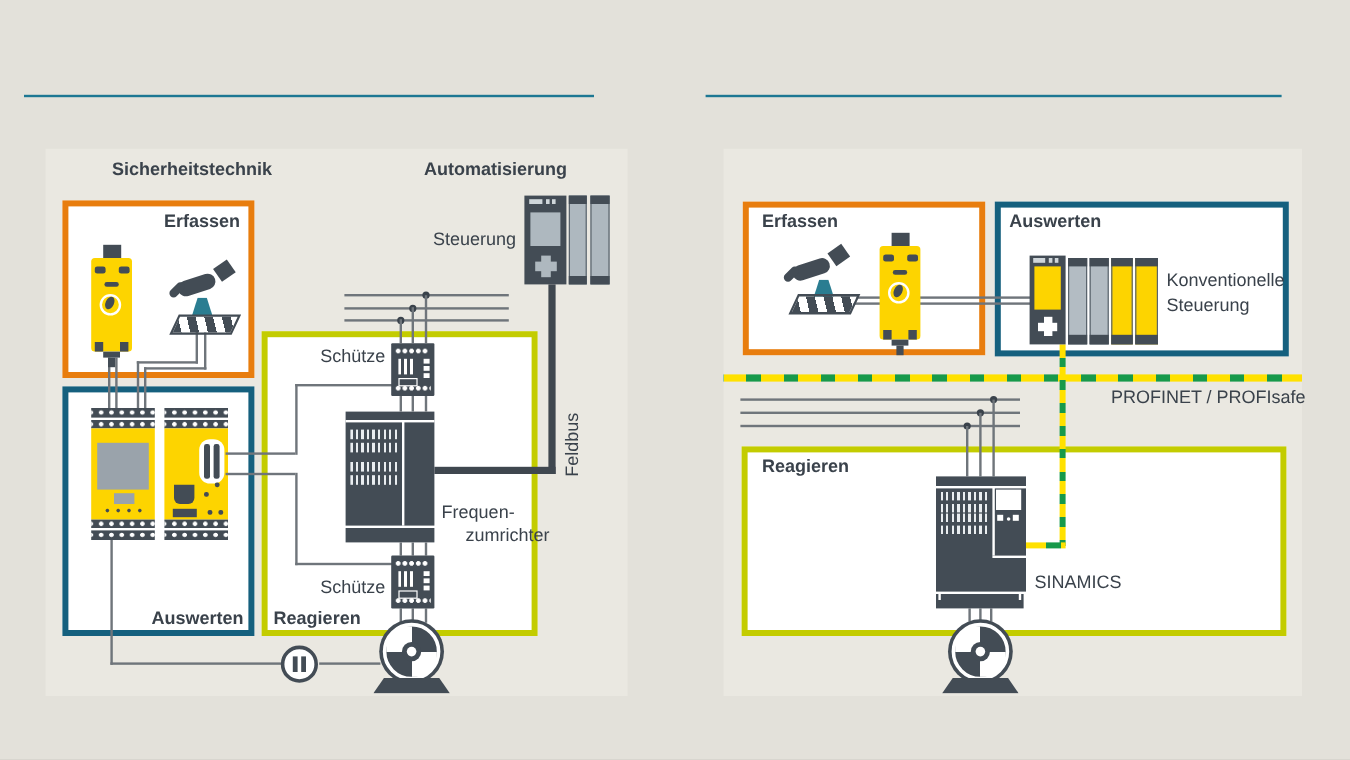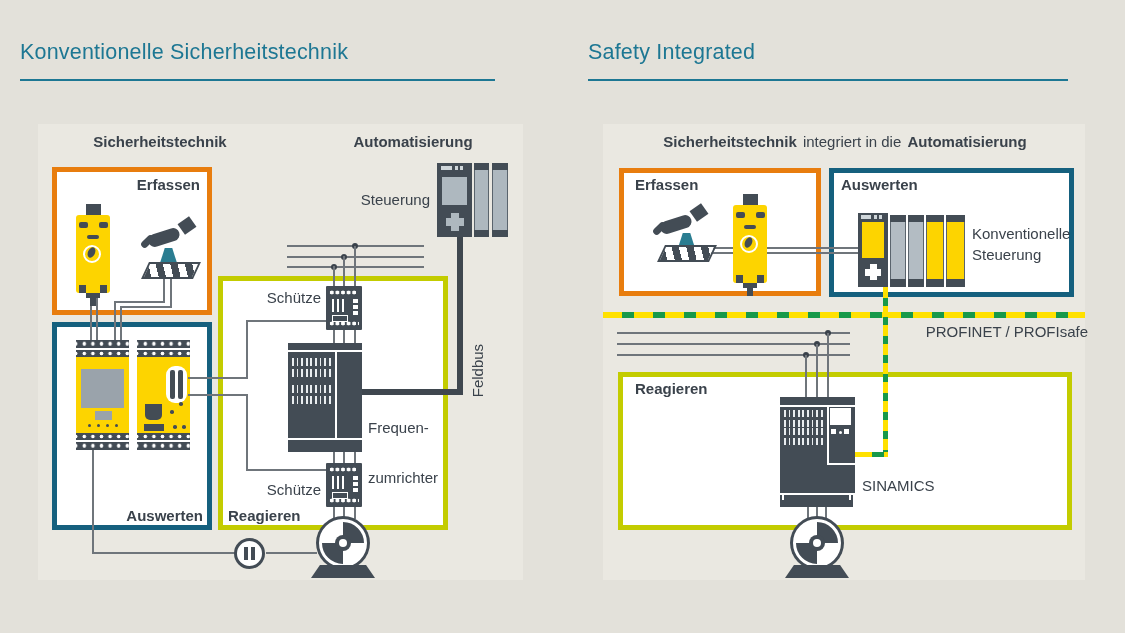--- a/index.html
+++ b/index.html
@@ -33,21 +33,20 @@
   .motor .hub{position:absolute;left:50%;top:50%;width:8px;height:8px;margin:-4px;border-radius:50%;background:#fff;box-shadow:0 0 0 4px #434c55;}
   .mbase{position:absolute;width:64px;height:13px;background:#434c55;clip-path:polygon(14% 0,86% 0,100% 100%,0 100%);z-index:6;}
   .pausec{position:absolute;width:25px;height:25px;border:3px solid #434c55;border-radius:50%;background:#fff;z-index:4;}
   .pausec i{position:absolute;top:6px;width:3.5px;height:13px;background:#434c55;}
 </style>
 </head>
 <body>
 
 <div class="stage">
 
-  <div class="title" style="left:20px;top:40px;">Konventionelle Sicherheitstechnik</div>
   <div class="rule" style="left:20px;top:79px;width:475px;"></div>
 
   <div class="panel" style="left:38px;top:124px;width:485px;height:456px;"></div>
 
   <div class="txt b" style="left:60px;top:134px;width:200px;text-align:center;">Sicherheitstechnik</div>
   <div class="txt b" style="left:313px;top:134px;width:200px;text-align:center;">Automatisierung</div>
 
   <div class="box chart" style="left:218px;top:276px;width:220px;height:244px;"></div>
   <div class="box orange" style="left:52px;top:167px;width:150px;height:138px;"></div>
   <div class="box petrol" style="left:52px;top:322px;width:150px;height:198px;"></div>
@@ -171,21 +170,21 @@
     <div class="abs slate" style="left:0;top:0;width:74px;height:95px;"></div>
     <div class="vent" style="left:4px;top:15px;width:40px;height:8px;"></div>
     <div class="vent" style="left:4px;top:26px;width:40px;height:8px;"></div>
     <div class="vent" style="left:4px;top:42px;width:40px;height:8px;"></div>
     <div class="vent" style="left:4px;top:53px;width:40px;height:8px;"></div>
     <div class="abs" style="left:47px;top:7px;width:2px;height:88px;background:#fff;"></div>
     <div class="abs" style="left:0;top:7px;width:74px;height:1.5px;background:#fff;"></div>
     <div class="abs slate" style="left:0;top:97px;width:74px;height:12px;"></div>
   </div>
   <div class="txt" style="left:368px;top:420px;">Frequen-</div>
-  <div class="txt" style="left:368px;top:439px;margin-top:31px;">zumrichter</div>
+  <div class="txt" style="left:388px;top:439px;">zumrichter</div>
 
   <div class="wire" style="left:333px;top:452px;width:2px;height:11px;z-index:4;"></div>
   <div class="wire" style="left:343px;top:452px;width:2px;height:11px;z-index:4;"></div>
   <div class="wire" style="left:353.5px;top:452px;width:2px;height:11px;z-index:4;"></div>
 
   <div class="txt" style="left:241px;top:482px;width:80px;text-align:right;">Schütze</div>
   <div class="abs slate" style="left:326px;top:463px;width:36px;height:44px;z-index:5;border-radius:1px;">
     <div class="dots5" style="left:3px;top:3px;width:28px;height:7px;"></div>
     <div class="abs" style="left:6px;top:13px;width:13px;height:13px;background:repeating-linear-gradient(90deg,#fff 0 2.4px,#434c55 2.4px 4.8px);"></div>
     <div class="abs" style="left:6px;top:29px;width:14px;height:5px;border:1.5px solid #fff;"></div>
@@ -210,30 +209,24 @@
     <i style="left:7px;"></i>
       <i style="left:14px;"></i>
   </div>
 
   <div class="motor" style="left:316px;top:516px;">
     <div class="fan"></div>
       <div class="hub"></div>
   </div>
   <div class="mbase" style="left:311px;top:565px;"></div>
 
-  <div class="title" style="left:588px;top:40px;">Safety Integrated</div>
   <div class="rule" style="left:588px;top:79px;width:480px;"></div>
 
   <div class="panel" style="left:603px;top:124px;width:482px;height:456px;"></div>
 
-  <div class="txt" style="left:615px;top:134px;width:460px;text-align:center;">
-    <span class="b">Sicherheitstechnik</span>
-    <span style="margin:0 2px;">integriert in die</span>
-    <span class="b">Automatisierung</span>
-  </div>
 
   <div class="box orange" style="left:619px;top:168px;width:192px;height:118px;"></div>
   <div class="box petrol" style="left:829px;top:168px;width:235px;height:119px;"></div>
   <div class="txt b" style="left:635px;top:177px;">Erfassen</div>
   <div class="txt b" style="left:841px;top:177px;">Auswerten</div>
 
   <div class="cable" style="left:700px;top:247px;width:160px;z-index:4;"></div>
 
   <div class="abs" style="left:652px;top:206px;width:58px;height:36px;z-index:5;">
     <div class="abs slate" style="left:40px;top:0;width:14px;height:13px;transform:rotate(-35deg);"></div>

